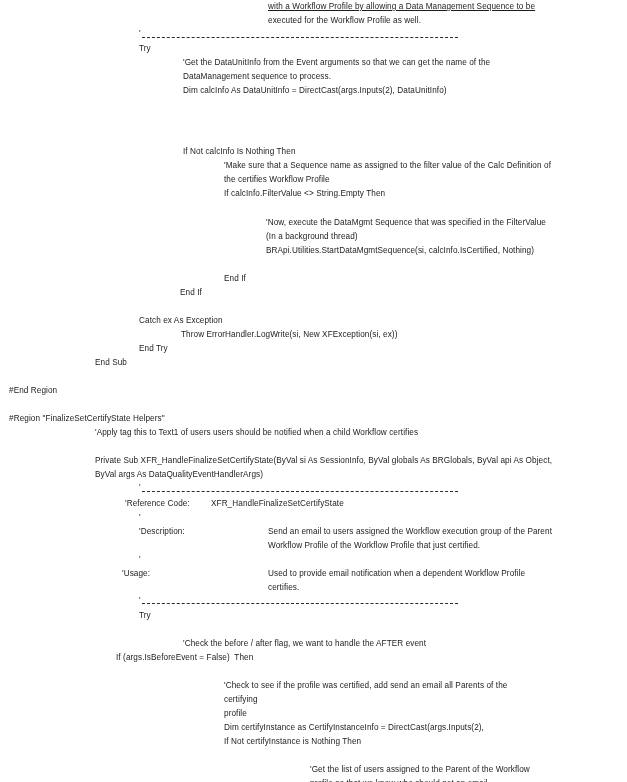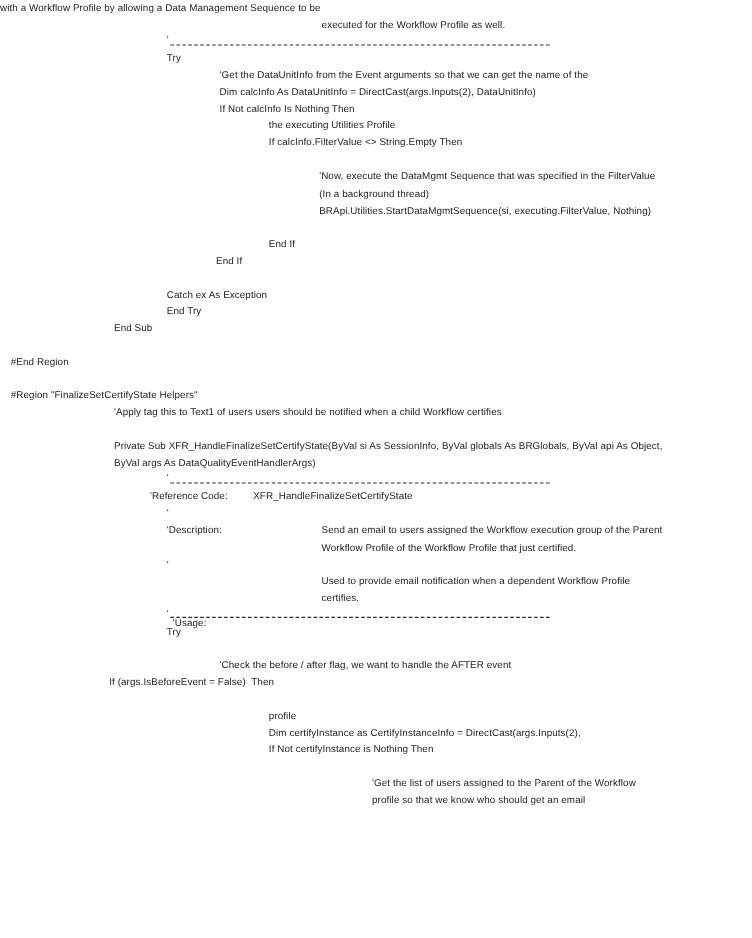--- a/index.html
+++ b/index.html
@@ -61,61 +61,65 @@
     top: 8.5px;
     height: 0;
     border-top: 1px dashed #2a2a2a;
   }
 </style>
 </head>
 <body>
 
 <div id="page" data-name="document-page">
   <div class="code-lines" data-name="code-listing">
-      <div class="line" data-name="code-line" style="height: auto; min-height: 14.05px;"><span class="txt" data-name="code-line-text" style="width: 300px; vertical-align: top;">with a Workflow Profile by allowing a Data Management Sequence to be</span></div>
+      <div class="line" data-name="code-line" style="height: auto; min-height: 14.05px;"><span class="txt" data-name="code-line-text" style="margin-left: 268px; width: 300px; vertical-align: top; text-decoration: underline;">with a Workflow Profile by allowing a Data Management Sequence to be</span></div>
       <div class="line" data-name="code-line" style="height: auto; min-height: 14.05px;"><span class="txt" data-name="code-line-text" style="margin-left: 268px; width: 300px; vertical-align: top;">executed for the Workflow Profile as well.</span></div>
       <div class="line rule" data-name="comment-divider-line"><span class="tick" data-name="comment-tick" style="left: 139px;">'</span><span class="dashes" data-name="dashed-rule" style="left: 142px; width: 316px;"></span></div>
       <div class="line" data-name="code-line" style="height: auto; min-height: 14.05px;"><span class="txt" data-name="code-line-text" style="margin-left: 139px; width: 400px; vertical-align: top;">Try</span></div>
       <div class="line" data-name="code-line" style="height: auto; min-height: 14.05px;"><span class="txt" data-name="code-line-text" style="margin-left: 183px; width: 340px; vertical-align: top;">'Get the DataUnitInfo from the Event arguments so that we can get the name of the</span></div>
+      <div class="line" data-name="code-line" style="height: auto; min-height: 14.05px;"><span class="txt" data-name="code-line-text" style="margin-left: 183px; width: 340px; vertical-align: top;">DataManagement sequence to process.</span></div>
       <div class="line" data-name="code-line" style="height: auto; min-height: 14.05px;"><span class="txt" data-name="code-line-text" style="margin-left: 183px; width: 340px; vertical-align: top;">Dim calcInfo As DataUnitInfo = DirectCast(args.Inputs(2), DataUnitInfo)</span></div>
-      <div class="line" data-name="code-line" style="height: auto; min-height: 14.05px;"><span class="txt" data-name="code-line-text" style="margin-left: 183px; width: 340px; vertical-align: top;">If Not calcInfo Is Nothing Then</span></div>
-      <div class="line" data-name="code-line" style="height: auto; min-height: 14.05px;"><span class="txt" data-name="code-line-text" style="margin-left: 224px; width: 330px; vertical-align: top;">the executing Utilities Profile</span></div>
+      <div class="line" data-name="code-line" style="height: auto; min-height: 14.05px; margin-top: 47px;"><span class="txt" data-name="code-line-text" style="margin-left: 183px; width: 340px; vertical-align: top;">If Not calcInfo Is Nothing Then</span></div>
+      <div class="line" data-name="code-line" style="height: auto; min-height: 14.05px;"><span class="txt" data-name="code-line-text" style="margin-left: 224px; width: 330px; vertical-align: top;">'Make sure that a Sequence name as assigned to the filter value of the Calc Definition of</span></div>
+      <div class="line" data-name="code-line" style="height: auto; min-height: 14.05px;"><span class="txt" data-name="code-line-text" style="margin-left: 224px; width: 330px; vertical-align: top;">the certifies Workflow Profile</span></div>
       <div class="line" data-name="code-line" style="height: auto; min-height: 14.05px;"><span class="txt" data-name="code-line-text" style="margin-left: 224px; width: 330px; vertical-align: top;">If calcInfo.FilterValue &lt;&gt; String.Empty Then</span></div>
       <div class="line blank" data-name="code-blank-line"></div>
       <div class="line" data-name="code-line" style="height: auto; min-height: 14.05px;"><span class="txt" data-name="code-line-text" style="margin-left: 266px; width: 300px; vertical-align: top;">'Now, execute the DataMgmt Sequence that was specified in the FilterValue</span></div>
       <div class="line" data-name="code-line" style="height: auto; min-height: 14.05px;"><span class="txt" data-name="code-line-text" style="margin-left: 266px; width: 300px; vertical-align: top;">(In a background thread)</span></div>
-      <div class="line" data-name="code-line" style="height: auto; min-height: 14.05px;"><span class="txt" data-name="code-line-text" style="margin-left: 266px; width: 320px; vertical-align: top;">BRApi.Utilities.StartDataMgmtSequence(si, executing.FilterValue, Nothing)</span></div>
+      <div class="line" data-name="code-line" style="height: auto; min-height: 14.05px;"><span class="txt" data-name="code-line-text" style="margin-left: 266px; width: 320px; vertical-align: top;">BRApi.Utilities.StartDataMgmtSequence(si, calcInfo.IsCertified, Nothing)</span></div>
       <div class="line blank" data-name="code-blank-line"></div>
       <div class="line" data-name="code-line" style="height: auto; min-height: 14.05px;"><span class="txt" data-name="code-line-text" style="margin-left: 224px; width: 300px; vertical-align: top;">End If</span></div>
       <div class="line" data-name="code-line" style="height: auto; min-height: 14.05px;"><span class="txt" data-name="code-line-text" style="margin-left: 180px; width: 300px; vertical-align: top;">End If</span></div>
       <div class="line blank" data-name="code-blank-line"></div>
       <div class="line" data-name="code-line" style="height: auto; min-height: 14.05px;"><span class="txt" data-name="code-line-text" style="margin-left: 139px; width: 300px; vertical-align: top;">Catch ex As Exception</span></div>
+      <div class="line" data-name="code-line" style="height: auto; min-height: 14.05px;"><span class="txt" data-name="code-line-text" style="margin-left: 181px; width: 340px; vertical-align: top;">Throw ErrorHandler.LogWrite(si, New XFException(si, ex))</span></div>
       <div class="line" data-name="code-line" style="height: auto; min-height: 14.05px;"><span class="txt" data-name="code-line-text" style="margin-left: 139px; width: 300px; vertical-align: top;">End Try</span></div>
       <div class="line" data-name="code-line" style="height: auto; min-height: 14.05px;"><span class="txt" data-name="code-line-text" style="margin-left: 95px; width: 300px; vertical-align: top;">End Sub</span></div>
       <div class="line blank" data-name="code-blank-line"></div>
       <div class="line" data-name="code-line" style="height: auto; min-height: 14.05px;"><span class="txt" data-name="code-line-text" style="margin-left: 9px; width: 300px; vertical-align: top;">#End Region</span></div>
       <div class="line blank" data-name="code-blank-line"></div>
       <div class="line" data-name="code-line" style="height: auto; min-height: 14.05px;"><span class="txt" data-name="code-line-text" style="margin-left: 9px; width: 400px; vertical-align: top;">#Region "FinalizeSetCertifyState Helpers"</span></div>
       <div class="line" data-name="code-line" style="height: auto; min-height: 14.05px;"><span class="txt" data-name="code-line-text" style="margin-left: 95px; width: 400px; vertical-align: top;">'Apply tag this to Text1 of users users should be notified when a child Workflow certifies</span></div>
       <div class="line blank" data-name="code-blank-line"></div>
       <div class="line" data-name="code-line" style="height: auto; min-height: 14.05px;"><span class="txt" data-name="code-line-text" style="margin-left: 95px; width: 480px; vertical-align: top;">Private Sub XFR_HandleFinalizeSetCertifyState(ByVal si As SessionInfo, ByVal globals As BRGlobals, ByVal api As Object, ByVal args As DataQualityEventHandlerArgs)</span></div>
       <div class="line rule" data-name="comment-divider-line"><span class="tick" data-name="comment-tick" style="left: 139px;">'</span><span class="dashes" data-name="dashed-rule" style="left: 142px; width: 316px;"></span></div>
       <div class="line" data-name="code-doc-field" style="height: auto; min-height: 14.05px;"><span class="txt" data-name="doc-field-label" style="position: absolute; left: 125px;">'Reference Code:</span><span class="txt" data-name="doc-field-value" style="position: absolute; left: 211px; width: 400px;">XFR_HandleFinalizeSetCertifyState</span></div>
       <div class="line" data-name="code-line" style="height: auto; min-height: 14.05px;"><span class="txt" data-name="code-line-text" style="margin-left: 139px; width: 400px; vertical-align: top;">'</span></div>
       <div class="line" data-name="code-doc-field" style="height: auto; min-height: 14.05px;"><span class="txt" data-name="doc-field-label" style="position: absolute; left: 139px;">'Description:</span><span class="txt" data-name="doc-field-value" style="position: absolute; left: 268px; width: 400px;">Send an email to users assigned the Workflow execution group of the Parent</span></div>
       <div class="line" data-name="code-line" style="height: auto; min-height: 14.05px;"><span class="txt" data-name="code-line-text" style="margin-left: 268px; width: 300px; vertical-align: top;">Workflow Profile of the Workflow Profile that just certified.</span></div>
       <div class="line" data-name="code-line" style="height: auto; min-height: 14.05px;"><span class="txt" data-name="code-line-text" style="margin-left: 139px; width: 400px; vertical-align: top;">'</span></div>
-      <div class="line" data-name="code-doc-field" style="height: auto; min-height: 14.05px;"><span class="txt" data-name="doc-field-label" style="position: absolute; left: 144px; margin-top: 35px;">'Usage:</span><span class="txt" data-name="doc-field-value" style="position: absolute; left: 268px; width: 400px;">Used to provide email notification when a dependent Workflow Profile</span></div>
+      <div class="line" data-name="code-doc-field" style="height: auto; min-height: 14.05px;"><span class="txt" data-name="doc-field-label" style="position: absolute; left: 122px;">'Usage:</span><span class="txt" data-name="doc-field-value" style="position: absolute; left: 268px; width: 400px;">Used to provide email notification when a dependent Workflow Profile</span></div>
       <div class="line" data-name="code-line" style="height: auto; min-height: 14.05px;"><span class="txt" data-name="code-line-text" style="margin-left: 268px; width: 300px; vertical-align: top;">certifies.</span></div>
       <div class="line rule" data-name="comment-divider-line"><span class="tick" data-name="comment-tick" style="left: 139px;">'</span><span class="dashes" data-name="dashed-rule" style="left: 142px; width: 316px;"></span></div>
       <div class="line" data-name="code-line" style="height: auto; min-height: 14.05px;"><span class="txt" data-name="code-line-text" style="margin-left: 139px; width: 400px; vertical-align: top;">Try</span></div>
       <div class="line blank" data-name="code-blank-line"></div>
       <div class="line" data-name="code-line" style="height: auto; min-height: 14.05px;"><span class="txt" data-name="code-line-text" style="margin-left: 183px; width: 340px; vertical-align: top;">'Check the before / after flag, we want to handle the AFTER event</span></div>
-      <div class="line" data-name="code-line" style="height: auto; min-height: 14.05px;"><span class="txt" data-name="code-line-text" style="margin-left: 91px; width: 340px; vertical-align: top;">If (args.IsBeforeEvent = False)  Then</span></div>
+      <div class="line" data-name="code-line" style="height: auto; min-height: 14.05px;"><span class="txt" data-name="code-line-text" style="margin-left: 116px; width: 340px; vertical-align: top;">If (args.IsBeforeEvent = False)  Then</span></div>
       <div class="line blank" data-name="code-blank-line"></div>
+      <div class="line" data-name="code-line" style="height: auto; min-height: 14.05px;"><span class="txt" data-name="code-line-text" style="margin-left: 224px; width: 310px; vertical-align: top;">'Check to see if the profile was certified, add send an email all Parents of the certifying</span></div>
       <div class="line" data-name="code-line" style="height: auto; min-height: 14.05px;"><span class="txt" data-name="code-line-text" style="margin-left: 224px; width: 310px; vertical-align: top;">profile</span></div>
       <div class="line" data-name="code-line" style="height: auto; min-height: 14.05px;"><span class="txt" data-name="code-line-text" style="margin-left: 224px; width: 310px; vertical-align: top;">Dim certifyInstance as CertifyInstanceInfo = DirectCast(args.Inputs(2),</span></div>
       <div class="line" data-name="code-line" style="height: auto; min-height: 14.05px;"><span class="txt" data-name="code-line-text" style="margin-left: 224px; width: 310px; vertical-align: top;">If Not certifyInstance is Nothing Then</span></div>
       <div class="line blank" data-name="code-blank-line"></div>
       <div class="line" data-name="code-line" style="height: auto; min-height: 14.05px;"><span class="txt" data-name="code-line-text" style="margin-left: 310px; width: 250px; vertical-align: top;">'Get the list of users assigned to the Parent of the Workflow</span></div>
       <div class="line" data-name="code-line" style="height: auto; min-height: 14.05px;"><span class="txt" data-name="code-line-text" style="margin-left: 310px; width: 250px; vertical-align: top;">profile so that we know who should get an email</span></div>
     </div>
 </div>
 
 <style>

